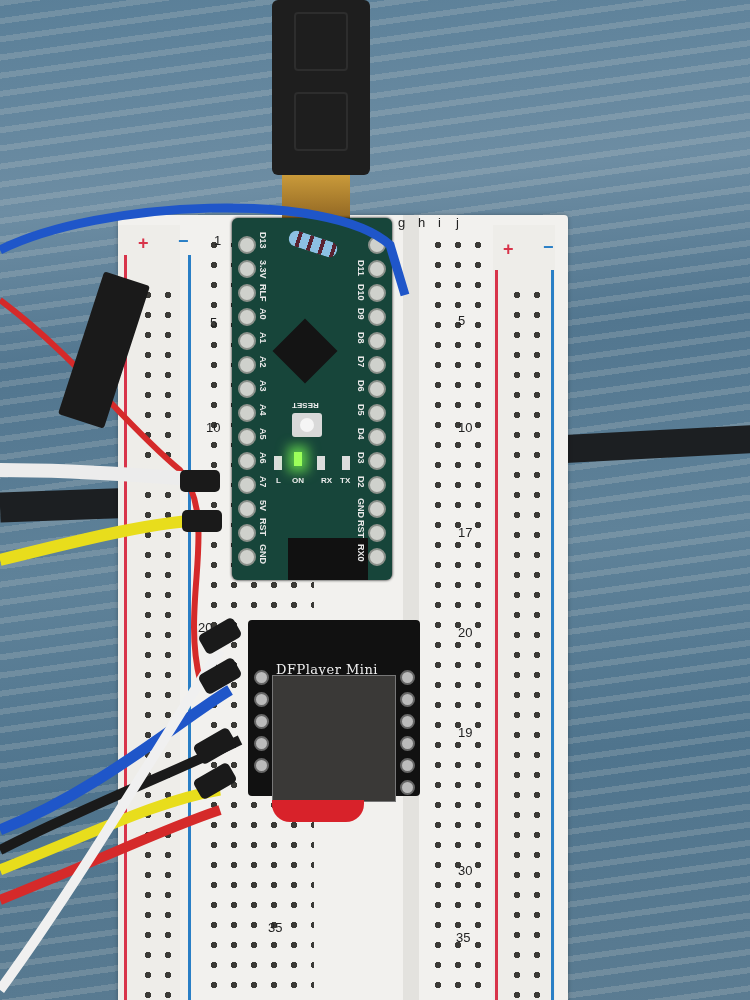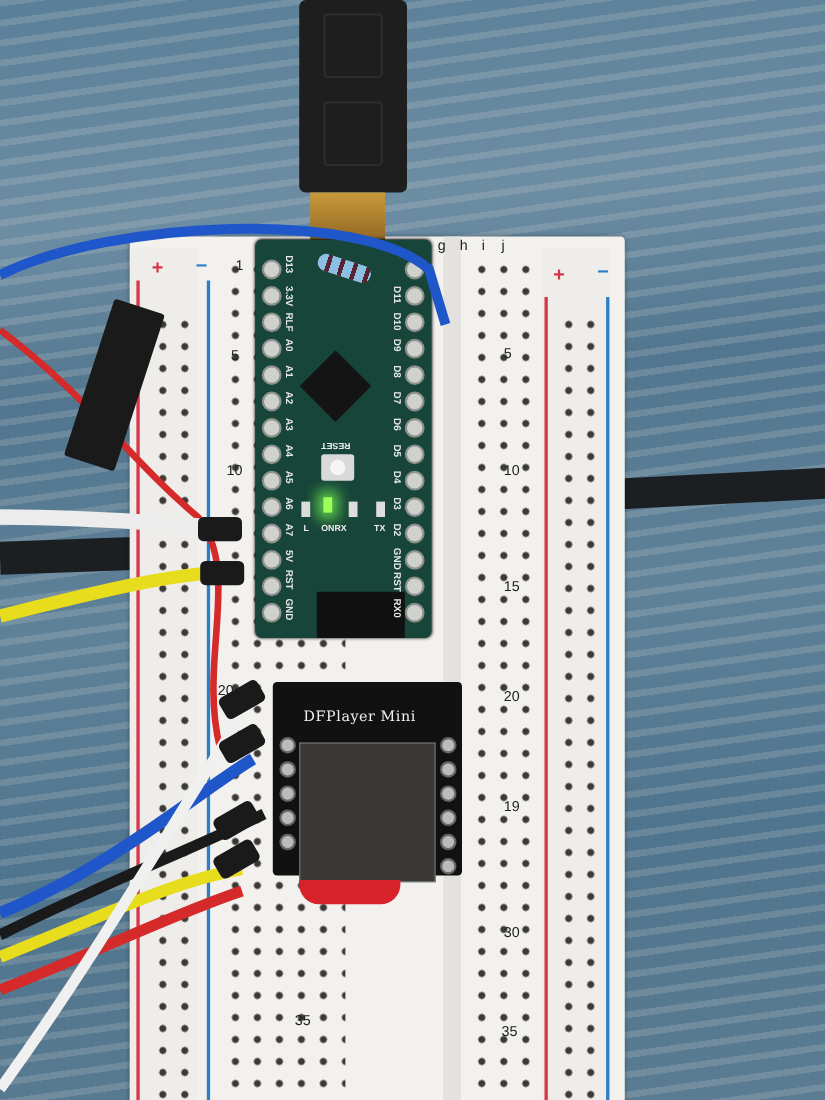--- a/index.html
+++ b/index.html
@@ -32,21 +32,21 @@
   .pl{position:absolute;font-size:9px;color:#e8e8e8;font-weight:bold;writing-mode:vertical-rl;}
   .chip{position:absolute;left:50px;top:110px;width:46px;height:46px;background:#141414;transform:rotate(45deg);}
   .reset{position:absolute;left:60px;top:195px;width:30px;height:24px;background:#d9d9d9;border-radius:3px;}
   .reset-btn{position:absolute;left:8px;top:5px;width:14px;height:14px;border-radius:50%;background:#f5f5f5;}
   .led{position:absolute;width:8px;height:14px;background:#ddd;}
   .led-on{background:#9cff5a;box-shadow:0 0 12px 6px rgba(120,255,80,.7);}
   .tiny{position:absolute;font-size:8px;color:#eee;font-weight:bold;}
   .hdr{position:absolute;left:56px;top:320px;width:80px;height:42px;background:#111;}
   
   .df{position:absolute;left:248px;top:620px;width:172px;height:176px;background:#111;border-radius:4px;}
-  .df-title{position:absolute;left:28px;top:24px;font-family:"DejaVu Serif",serif;font-size:13px;color:#f0f0f0;letter-spacing:.5px;}
+  .df-title{position:absolute;left:28px;top:42px;font-family:"DejaVu Serif",serif;font-size:13px;color:#f0f0f0;letter-spacing:.5px;}
   .df-sd{position:absolute;left:24px;top:55px;width:122px;height:125px;background:#3a3937;border:1px solid #777;}
   .sdcard{position:absolute;left:272px;top:800px;width:92px;height:22px;background:#d8222a;border-radius:0 0 18px 18px;}
   .dfpin{position:absolute;width:11px;height:11px;border-radius:50%;background:#bbb;border:2px solid #666;}
   
   .res{position:absolute;left:288px;top:236px;width:50px;height:16px;background:#8cc0e3;border-radius:8px;transform:rotate(18deg);
     background-image:repeating-linear-gradient(90deg,transparent 0 8px,#5a2230 8px 12px);}
   .jumper{position:absolute;width:40px;height:22px;background:#1a1a1a;border-radius:5px;}
   .fem{position:absolute;left:80px;top:275px;width:48px;height:150px;background:#1a1a1a;transform:rotate(18deg);border-radius:3px;}
 </style>
 </head>
@@ -64,25 +64,25 @@
     <div class="holes" style="left:20px;top:60px;width:40px;height:720px;background-size:20px 20px;"></div>
   </div>
   <div class="main">
     <div class="holes" style="left:16px;top:20px;width:110px;height:770px;background-size:20px 20px;"></div>
     <div class="gap"></div>
     <div class="holes" style="left:240px;top:20px;width:120px;height:770px;background-size:20px 20px;"></div>
     <span class="lbl" style="left:26px;top:18px;">1</span>
     <span class="lbl" style="left:22px;top:100px;">5</span>
     <span class="lbl" style="left:18px;top:205px;">10</span>
     <span class="lbl" style="left:270px;top:205px;">10</span>
-    <span class="lbl" style="left:270px;top:310px;">15</span>
+    <span class="lbl" style="left:270px;top:310px;">17</span>
     <span class="lbl" style="left:10px;top:405px;">20</span>
     <span class="lbl" style="left:270px;top:410px;">20</span>
     <span class="lbl" style="left:270px;top:510px;">19</span>
-    <span class="lbl" style="left:270px;top:625px;">30</span>
+    <span class="lbl" style="left:270px;top:648px;">30</span>
     <span class="lbl" style="left:80px;top:705px;">35</span>
     <span class="lbl" style="left:268px;top:715px;">35</span>
     <span class="lbl" style="left:270px;top:98px;">5</span>
     <span class="lbl" style="left:210px;top:0px;">g</span>
     <span class="lbl" style="left:230px;top:0px;">h</span>
     <span class="lbl" style="left:250px;top:0px;">i</span>
     <span class="lbl" style="left:268px;top:0px;">j</span>
   </div>
   <div class="rail rail-r" style="left:375px;">
     <span class="plus" style="left:10px;top:14px;">+</span>
@@ -104,21 +104,21 @@
   <div class="reset">
       <div class="reset-btn"></div>
     </div>
   <span class="tiny" style="left:60px;top:183px;transform:rotate(180deg);">RESET</span>
   <div class="led" style="left:42px;top:238px;"></div>
   <div class="led led-on" style="left:62px;top:234px;"></div>
   <div class="led" style="left:85px;top:238px;"></div>
   <div class="led" style="left:110px;top:238px;"></div>
   <span class="tiny" style="left:44px;top:258px;">L</span>
   <span class="tiny" style="left:60px;top:258px;">ON</span>
-  <span class="tiny" style="left:72px;top:258px;">RX</span>
+  <span class="tiny" style="left:89px;top:258px;">RX</span>
   <span class="tiny" style="left:108px;top:258px;">TX</span>
   <div class="hdr"></div>
 
   <div class="pin" style="left:6px;top:18px;"></div>
   <div class="pin" style="left:6px;top:42px;"></div>
   <div class="pin" style="left:6px;top:66px;"></div>
   <div class="pin" style="left:6px;top:90px;"></div>
   <div class="pin" style="left:6px;top:114px;"></div>
   <div class="pin" style="left:6px;top:138px;"></div>
   <div class="pin" style="left:6px;top:162px;"></div>

